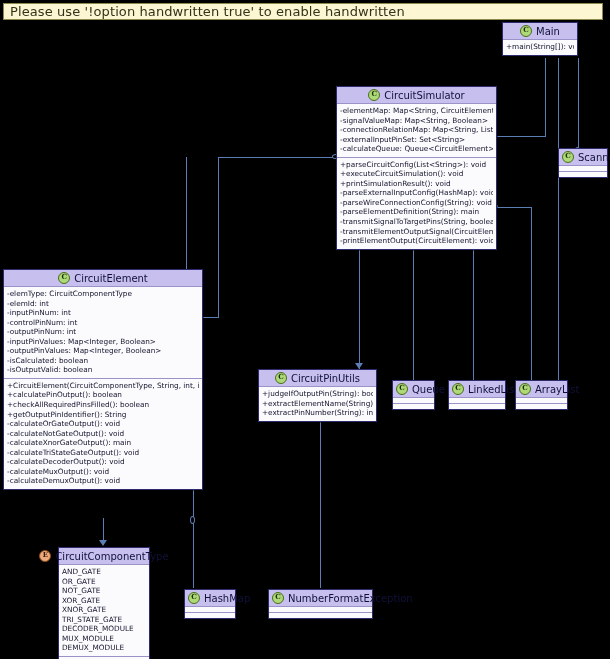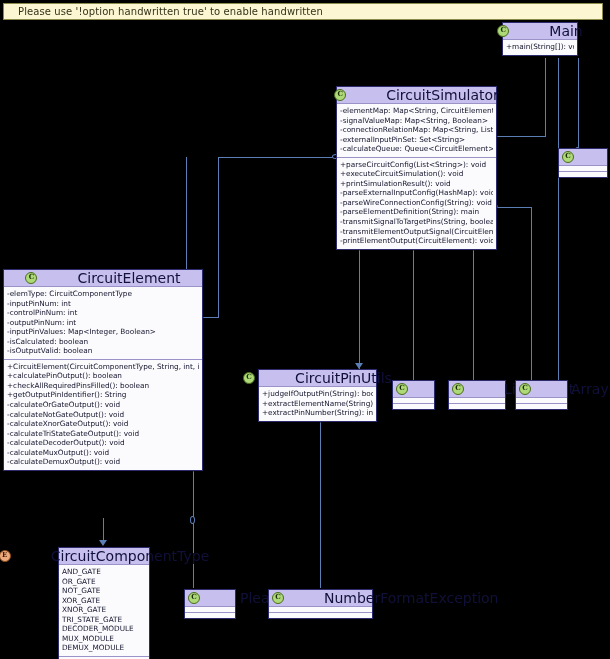--- a/index.html
+++ b/index.html
@@ -21,22 +21,22 @@
     position: absolute;
     left: 3px;
     top: 3px;
     width: 600px;
     height: 17px;
     background: #fdf6d3;
     border: 1px solid #8a8a4a;
     box-sizing: border-box;
     display: flex;
     align-items: center;
-    padding-left: 14px;
-    font-size: 10px;
+    padding-left: 6px;
+    font-size: 13px;
     color: #33331a;
     white-space: nowrap;
     letter-spacing: 0.1px;
   }
 
   
   .uml {
     position: absolute;
     box-sizing: border-box;
     border: 1px solid #2b2b6e;
@@ -48,24 +48,23 @@
     border-bottom: 1px solid #9a93c8;
     display: flex;
     align-items: center;
     justify-content: center;
     gap: 4px;
     padding: 2px 4px;
     box-sizing: border-box;
     height: 17px;
   }
   .uml .hdr .title {
-    font-size: 14px;
+    font-size: 10px;
     color: #10103a;
     white-space: nowrap;
-    margin-left: 36px;
   }
   .stereo {
     width: 10px;
     height: 10px;
     border-radius: 50%;
     border: 1px solid #4b6b20;
     background: #adda76;
     font-size: 7px;
     line-height: 8px;
     text-align: center;
@@ -233,35 +232,37 @@
     </div>
   </div>
 
   <div class="uml" style="left:3px; top:269px; width:200px;">
     <div class="hdr">
       <span class="stereo">C</span>
       <span class="title">CircuitElement</span>
     </div>
     <div class="sect">
       <div class="row">-elemType: CircuitComponentType</div>
+      <div class="row">-elemId: int</div>
       <div class="row">-inputPinNum: int</div>
       <div class="row">-controlPinNum: int</div>
       <div class="row">-outputPinNum: int</div>
       <div class="row">-inputPinValues: Map&lt;Integer, Boolean&gt;</div>
+      <div class="row">-outputPinValues: Map&lt;Integer, Boolean&gt;</div>
       <div class="row">-isCalculated: boolean</div>
       <div class="row">-isOutputValid: boolean</div>
     </div>
     <div class="sect">
       <div class="row">+CircuitElement(CircuitComponentType, String, int, int, int, int)</div>
       <div class="row">+calculatePinOutput(): boolean</div>
       <div class="row">+checkAllRequiredPinsFilled(): boolean</div>
       <div class="row">+getOutputPinIdentifier(): String</div>
       <div class="row">-calculateOrGateOutput(): void</div>
       <div class="row">-calculateNotGateOutput(): void</div>
-      <div class="row">-calculateXnorGateOutput(): void</div>
+      <div class="row">-calculateXnorGateOutput(): main</div>
       <div class="row">-calculateTriStateGateOutput(): void</div>
       <div class="row">-calculateDecoderOutput(): void</div>
       <div class="row">-calculateMuxOutput(): void</div>
       <div class="row">-calculateDemuxOutput(): void</div>
     </div>
   </div>
 
   <div class="uml" style="left:258px; top:369px; width:119px;">
     <div class="hdr">
       <span class="stereo">C</span>
@@ -316,21 +317,21 @@
       <div class="row">DECODER_MODULE</div>
       <div class="row">MUX_MODULE</div>
       <div class="row">DEMUX_MODULE</div>
     </div>
     <div class="sect empty"></div>
   </div>
 
   <div class="uml compact" style="left:184px; top:589px; width:52px;">
     <div class="hdr">
       <span class="stereo">C</span>
-      <span class="title">Please</span>
+      <span class="title">HashMap</span>
     </div>
     <div class="sect empty"></div>
     <div class="sect empty"></div>
   </div>
 
   <div class="uml compact" style="left:268px; top:589px; width:105px;">
     <div class="hdr">
       <span class="stereo">C</span>
       <span class="title">NumberFormatException</span>
     </div>

